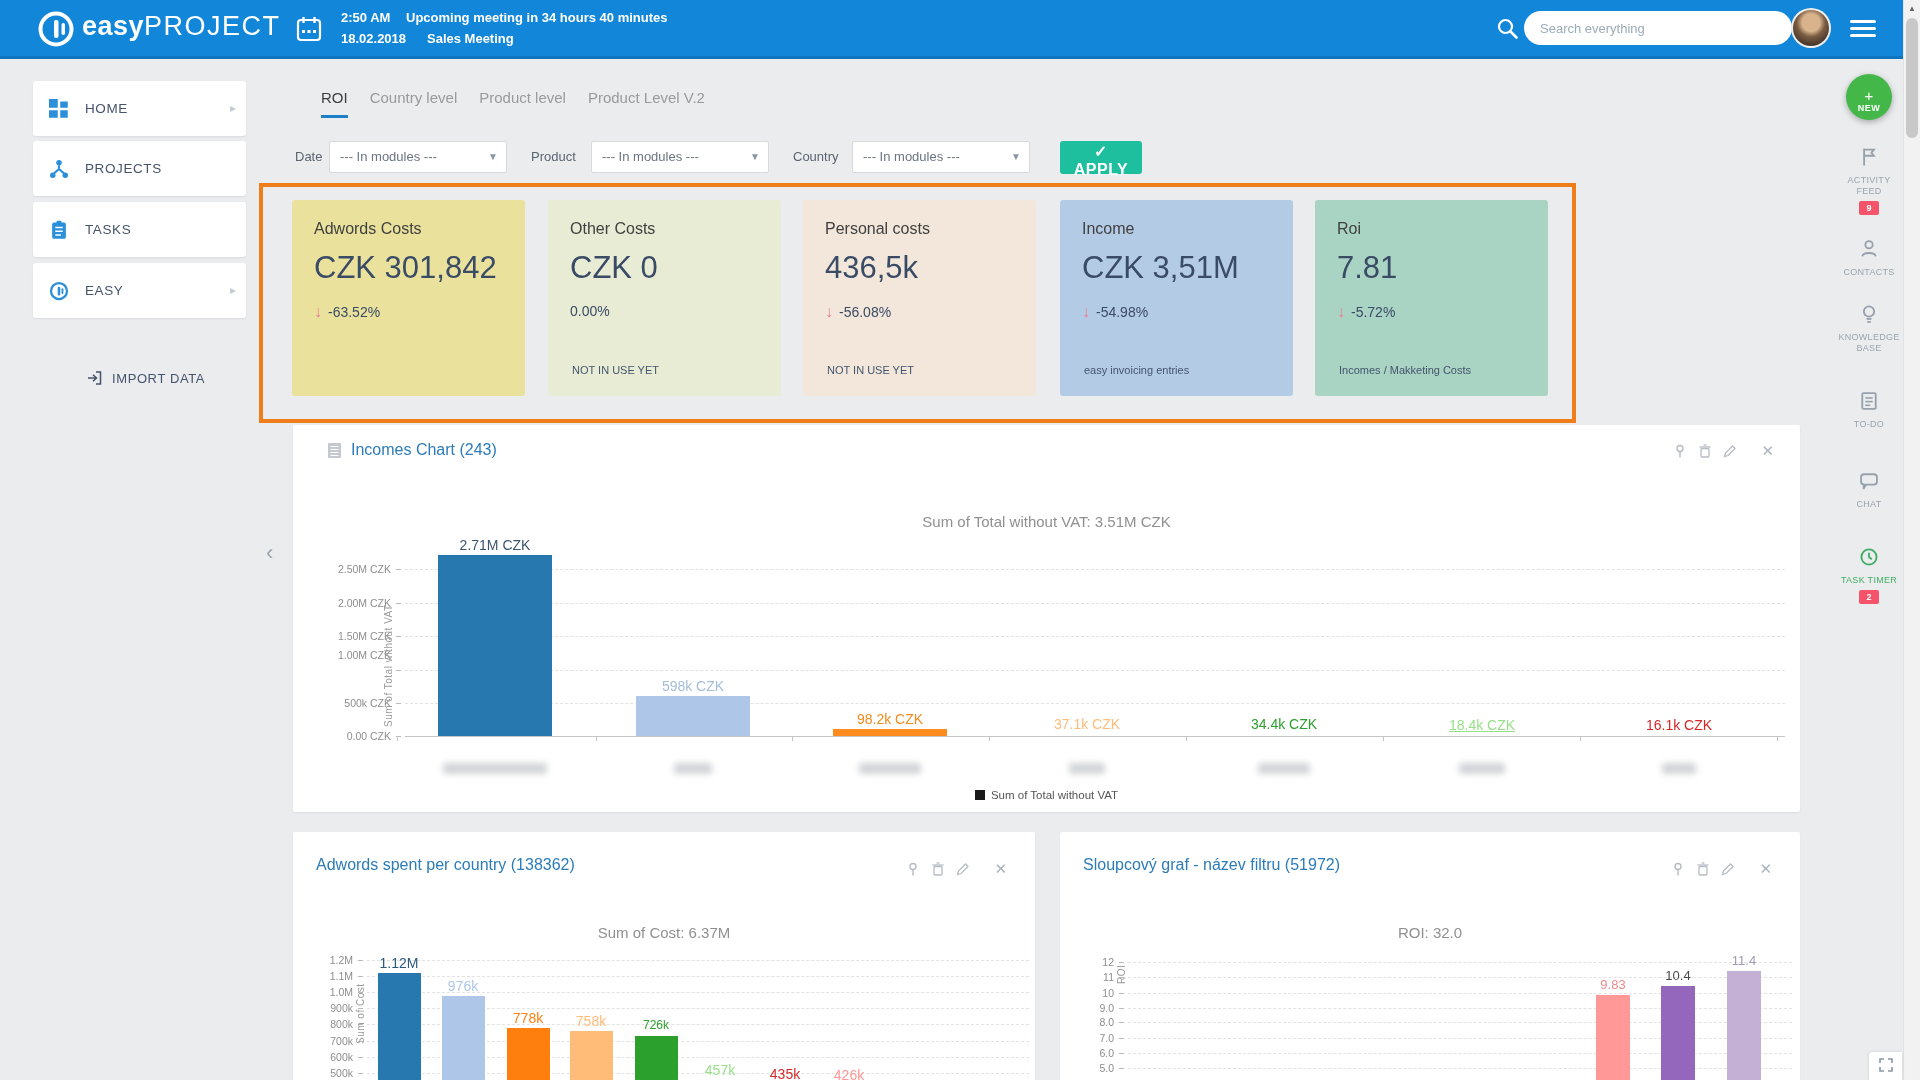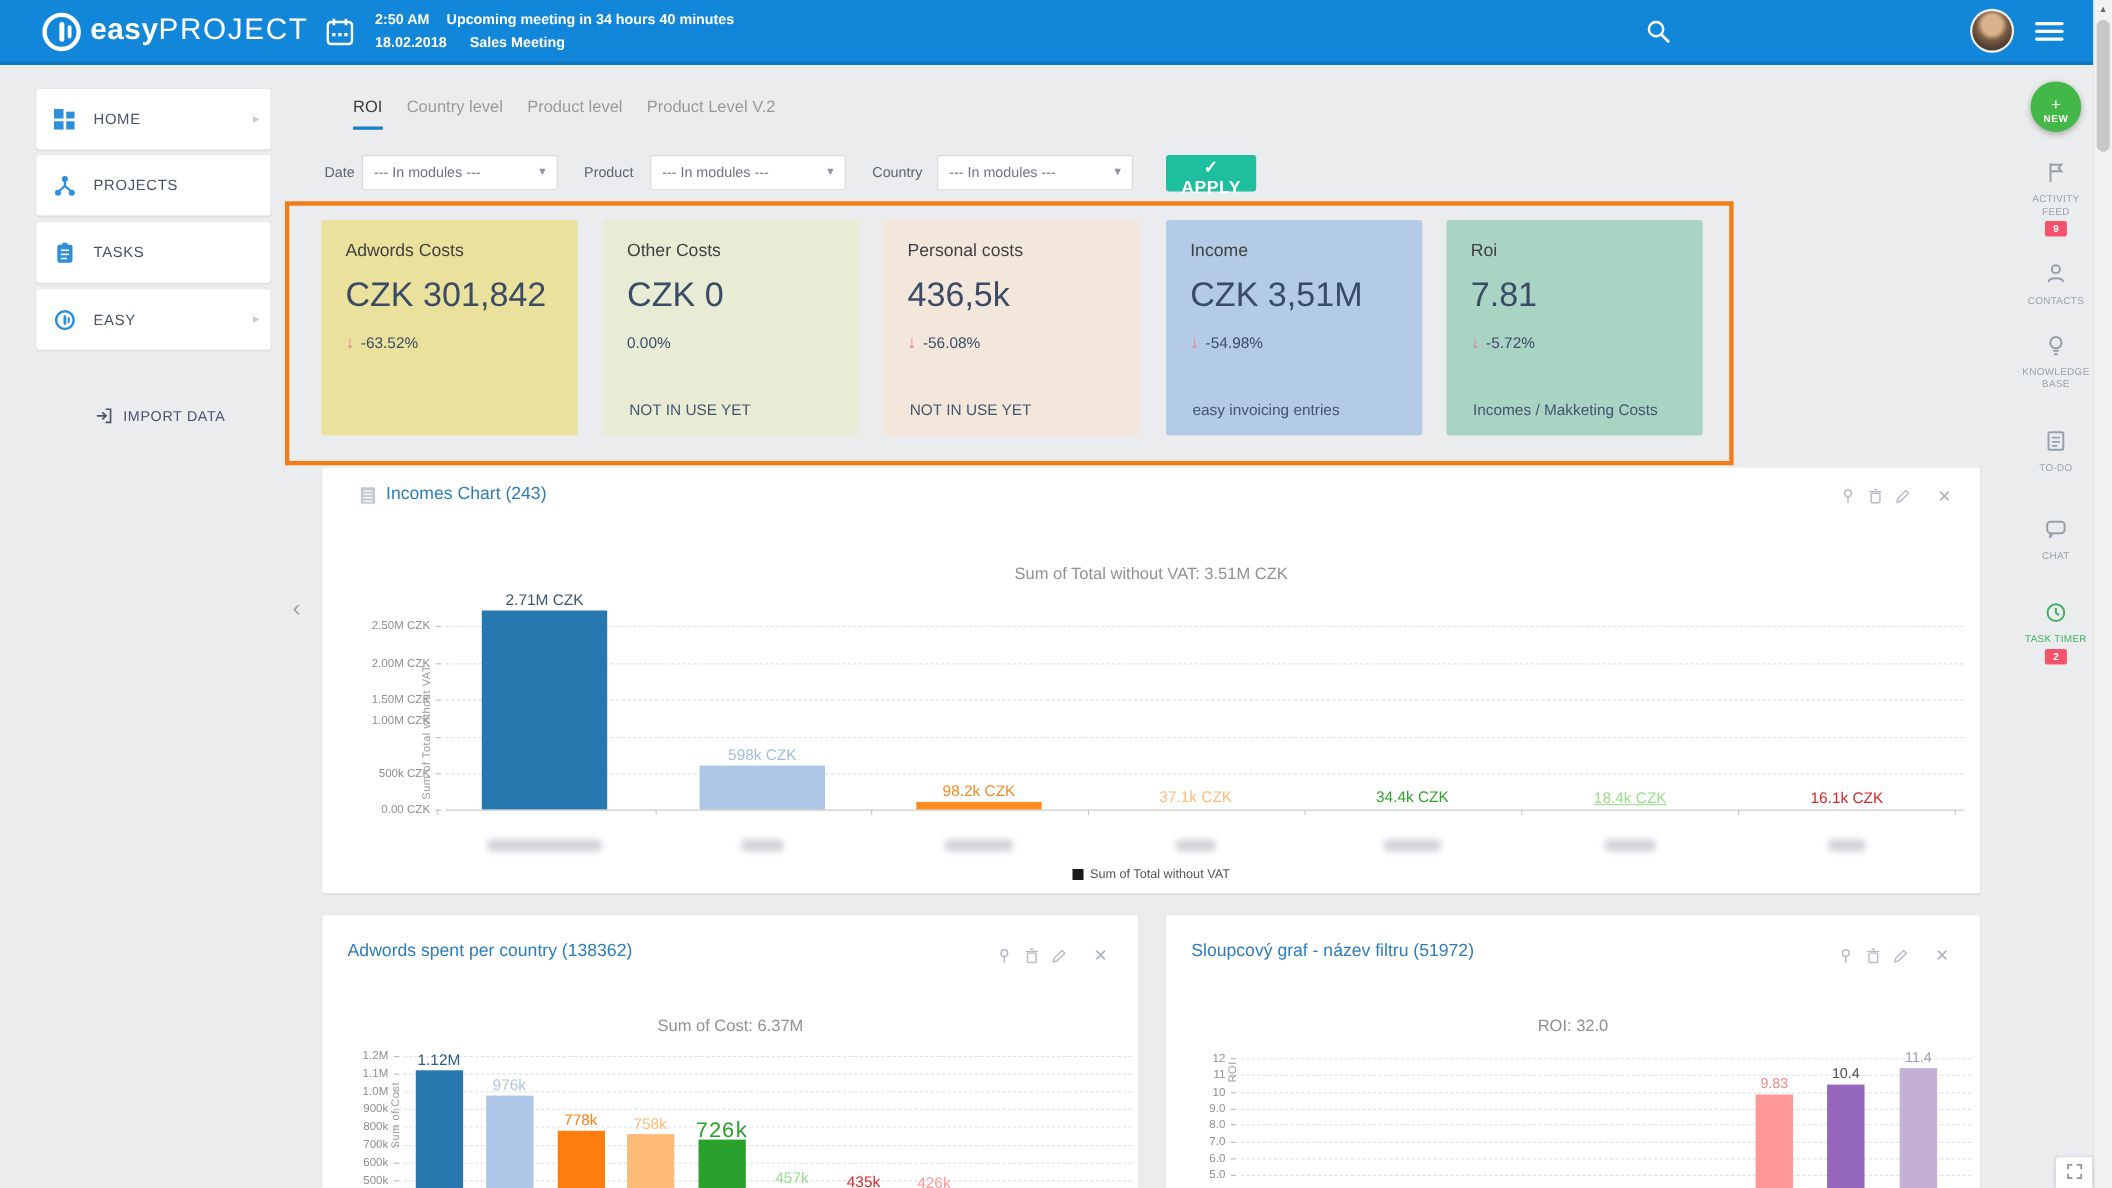--- a/index.html
+++ b/index.html
@@ -32,21 +32,21 @@
   .sel{position:absolute;top:141px;width:178px;height:32px;background:#fff;border:1px solid #d9d9d9;border-radius:2px;box-sizing:border-box;font-size:13px;color:#6b7480;line-height:30px;padding:0 22px 0 10px;cursor:pointer;}
   .sel .caret{position:absolute;right:8px;top:0;color:#8b97a5;font-size:10px;}
   .apply-btn{position:absolute;left:1060px;top:141px;width:82px;height:33px;background:#1dbf9f;border:none;border-radius:3px;color:#fff;font-size:16px;font-weight:700;letter-spacing:.5px;cursor:pointer;font-family:"Liberation Sans",sans-serif;}
   
   .obox{position:absolute;left:259px;top:183px;width:1309px;height:232px;border:4px solid #ee7d1a;}
   .kpi{position:absolute;top:200px;width:233px;height:196px;border-radius:3px;}
   .kpi .t{position:absolute;left:22px;top:20px;font-size:16px;color:#404040;}
   .kpi .v{position:absolute;left:22px;top:50px;font-size:31px;color:#3a4b66;}
   .kpi .d{position:absolute;left:22px;top:103px;font-size:14px;color:#3a4b66;}
   .kpi .d .down-arrow{color:#ed8096;font-size:16px;margin-right:6px;}
-  .kpi .kpi-footer{position:absolute;left:24px;top:164px;font-size:14px;color:#44556e;}
+  .kpi .kpi-footer{position:absolute;left:24px;top:164px;font-size:11px;color:#44556e;}
   
   .panel{position:absolute;background:#fff;border-radius:2px;box-shadow:0 1px 2px rgba(0,0,0,.07);overflow:hidden;}
   .ptitle{position:absolute;font-size:16px;color:#2c7cb9;white-space:nowrap;cursor:pointer;}
   .picons{position:absolute;display:flex;gap:9px;align-items:center;}
   .picon{width:16px;height:16px;cursor:pointer;opacity:.85;}
   .pclose{font-size:15px;color:#aab3bb;cursor:pointer;margin-left:14px;}
   .ctitle{position:absolute;width:100%;text-align:center;font-size:15px;color:#909090;}
   
   .grid{position:absolute;border-top:1px dashed #e2e2e2;height:0;}
   .baseline{position:absolute;border-top:1px solid #c5c5c5;height:0;}
@@ -96,20 +96,21 @@
         <rect x="18" y="15" width="3" height="3" fill="#fff"></rect>
     </svg>
     <div class="tb-txt" style="left:341px;top:10px">2:50 AM</div>
     <div class="tb-txt" style="left:341px;top:31px">18.02.2018</div>
     <div class="tb-txt" style="left:406px;top:10px">Upcoming meeting in 34 hours 40 minutes</div>
     <div class="tb-txt" style="left:427px;top:31px">Sales Meeting</div>
     <svg class="abs" style="left:1496px;top:17px" width="23" height="23" viewBox="0 0 23 23">
       <circle cx="9.5" cy="9.5" r="6.5" fill="none" stroke="#fff" stroke-width="2.2"></circle>
       <line x1="14.5" y1="14.5" x2="20.5" y2="20.5" stroke="#fff" stroke-width="2.6" stroke-linecap="round"></line>
     </svg>
+    <input class="search-input" type="text" placeholder="Search everything" style="">
     <div class="avatar"></div>
     <div class="burger">
         <i></i>
         <i></i>
         <i></i>
       </div>
   </header>
 
   <nav>
     <div class="side-item" style="top:81px">
@@ -332,21 +333,21 @@
         <div class="tickdash" style="left: 65px; top: 128px; width: 5px; height: 1px;"></div>
         <div class="bar" style="left: 84.5px; top: 140.56px; width: 43px; height: 181.44px; background: rgb(40, 120, 176);"></div>
         <div class="vlabel" style="left: 46px; top: 122.56px; width: 120px; height: 16px; color: rgb(43, 90, 128); font-size: 14px;">1.12M</div>
         <div class="bar" style="left: 148.5px; top: 163.888px; width: 43px; height: 158.112px; background: rgb(174, 199, 232);"></div>
         <div class="vlabel" style="left: 110px; top: 145.888px; width: 120px; height: 16px; color: rgb(174, 199, 232); font-size: 14px;">976k</div>
         <div class="bar" style="left: 213.5px; top: 195.964px; width: 43px; height: 126.036px; background: rgb(255, 127, 14);"></div>
         <div class="vlabel" style="left: 175px; top: 177.964px; width: 120px; height: 16px; color: rgb(255, 127, 14); font-size: 14px;">778k</div>
         <div class="bar" style="left: 276.5px; top: 199.204px; width: 43px; height: 122.796px; background: rgb(255, 187, 120);"></div>
         <div class="vlabel" style="left: 238px; top: 181.204px; width: 120px; height: 16px; color: rgb(255, 187, 120); font-size: 14px;">758k</div>
         <div class="bar" style="left: 341.5px; top: 204.388px; width: 43px; height: 117.612px; background: rgb(44, 160, 44);"></div>
-        <div class="vlabel" style="left: 303px; top: 186.388px; width: 120px; height: 16px; color: rgb(44, 160, 44); font-size: 20px; font-family: Liberation Mono, monospace;">726k</div>
+        <div class="vlabel" style="left: 303px; top: 186.388px; width: 120px; height: 16px; color: rgb(44, 160, 44); font-size: 12px;">726k</div>
         <div class="bar" style="left: 405.5px; top: 247.966px; width: 43px; height: 74.034px; background: rgb(152, 223, 138);"></div>
         <div class="vlabel" style="left: 367px; top: 229.966px; width: 120px; height: 16px; color: rgb(152, 223, 138); font-size: 14px;">457k</div>
         <div class="vlabel" style="left: 432px; top: 233.53px; width: 120px; height: 16px; color: rgb(214, 39, 40); font-size: 14px;">435k</div>
         <div class="vlabel" style="left: 496px; top: 234.988px; width: 120px; height: 16px; color: rgb(255, 152, 150); font-size: 14px;">426k</div>
         <div class="vlabel" style="left: 560px; top: 246px; width: 120px; height: 16px; color: rgb(148, 103, 189); font-size: 14px;">287k</div>
         <div class="ylab" style="left: 62px; top: 212px;">Sum of Cost</div>
       </div>
   </section>
 
   <section class="panel" style="left:1060px;top:832px;width:740px;height:300px">

